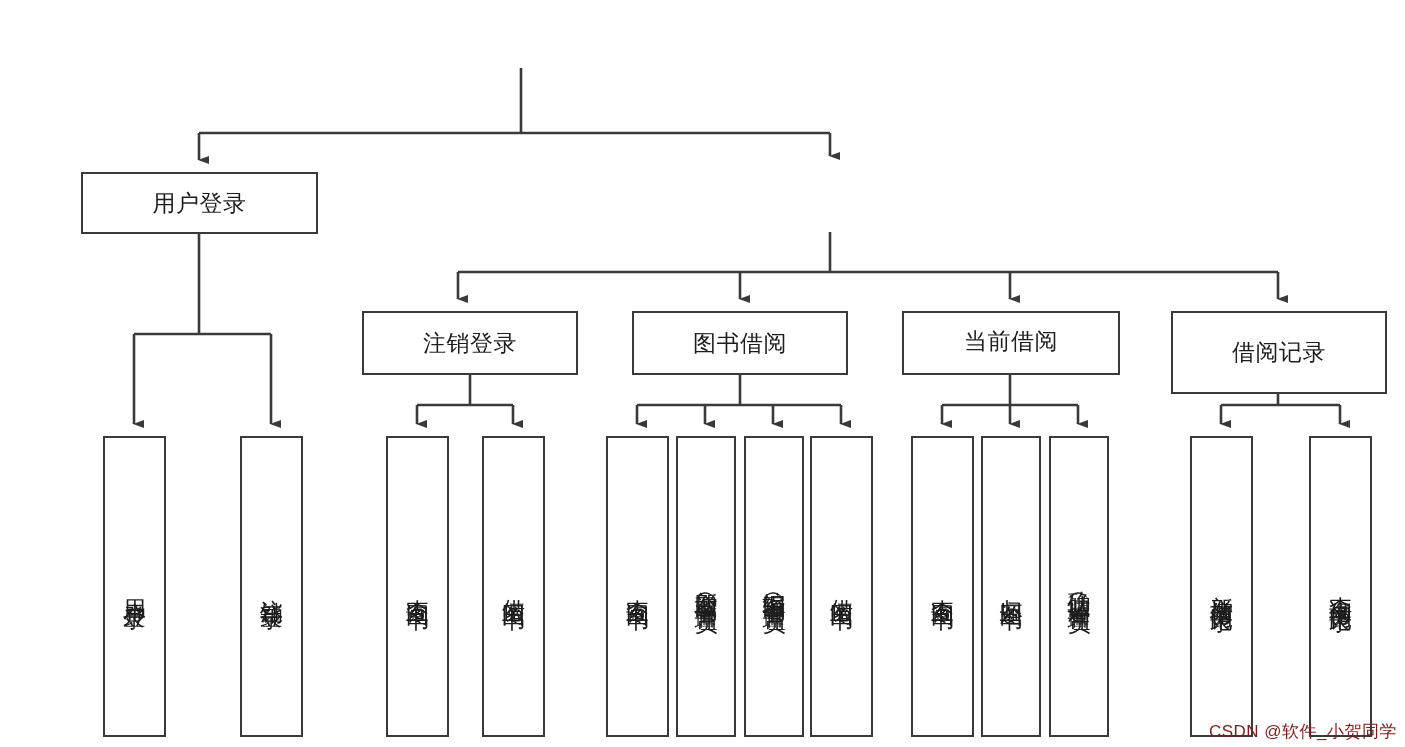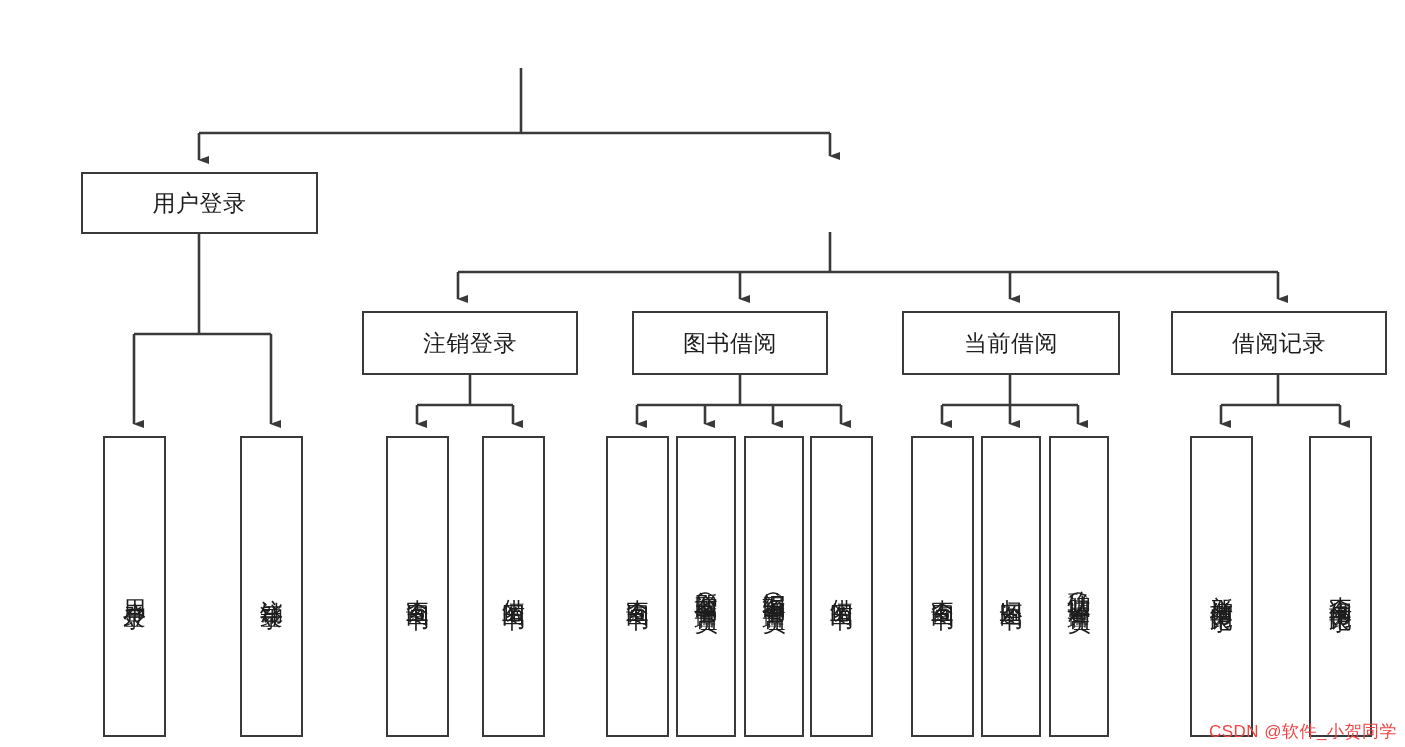--- a/index.html
+++ b/index.html
@@ -67,21 +67,21 @@
     white-space: nowrap;
     margin: auto;
   }
 
   
   #watermark {
     position: absolute;
     right: 8px;
     bottom: 4px;
     font-size: 17px;
-    color: #ef4444;
+    color: #7f1d1d;
     white-space: nowrap;
     letter-spacing: 0.5px;
   }
 </style>
 </head>
 <body>
 
 <div id="canvas">
 
   <svg id="wires" viewBox="0 0 1405 747" width="1405" height="747">
@@ -137,29 +137,29 @@
 
   <div class="node horiz" style="left:81px; top:172px; width:237px; height:62px;">
     <span class="label">用户登录</span>
   </div>
 
 
   <div class="node horiz" style="left:362px; top:311px; width:216px; height:64px;">
     <span class="label">注销登录</span>
   </div>
 
-  <div class="node horiz" style="left:632px; top:311px; width:196px; height:64px;">
+  <div class="node horiz" style="left:632px; top:311px; width:216px; height:64px;">
     <span class="label">图书借阅</span>
   </div>
 
-  <div class="node horiz" style="left:902px; top:311px; width:218px; height:64px;">
+  <div class="node horiz" style="left:902px; top:311px; width:218px; height:64px;font-family:Liberation Mono, monospace;">
     <span class="label">当前借阅</span>
   </div>
 
-  <div class="node horiz" style="left:1171px; top:311px; width:216px; height:64px;">
+  <div class="node horiz" style="left:1171px; top:311px; width:216px; height:83px;">
     <span class="label">借阅记录</span>
   </div>
 
   <div class="node leaf" style="left:103px; top:436px; width:63px; height:301px;">
     <span class="label">用户登录</span>
   </div>
 
   <div class="node leaf" style="left:240px; top:436px; width:63px; height:301px;">
     <span class="label">注销登录</span>
   </div>

